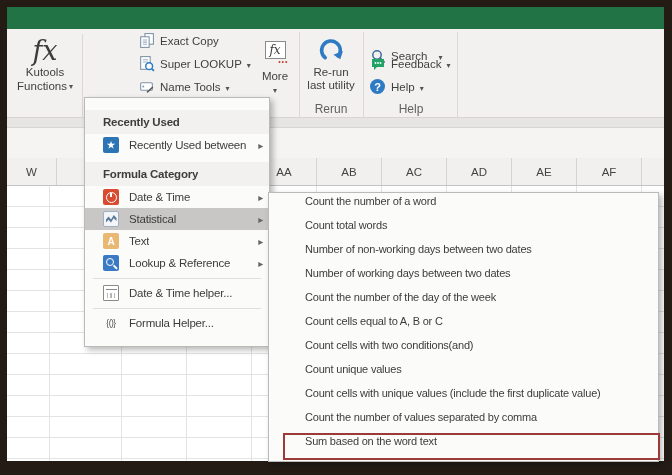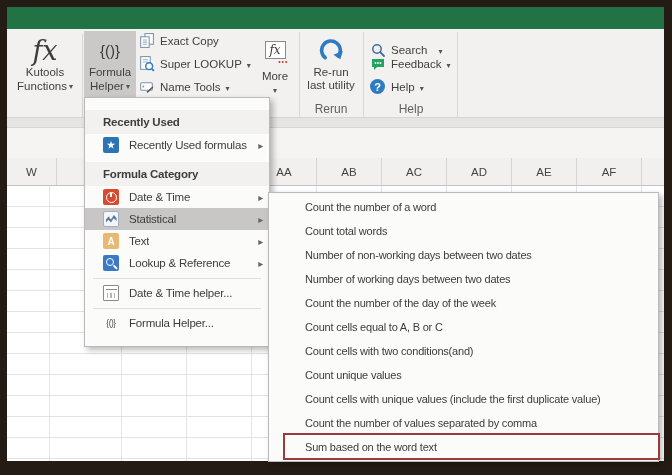--- a/index.html
+++ b/index.html
@@ -78,21 +78,21 @@
   .ic-theta{background:#4f9e77}
   .ic-theta::before{content:"θ";font-size:10px}
   .ic-calendar{background:#fff;border:1.2px solid #8a8a8a;border-radius:1px}
   .ic-calendar::before{content:"";position:absolute;top:2.5px;left:1.5px;right:1.5px;height:1.8px;background:#8a8a8a}
   .ic-calendar::after{content:"";position:absolute;left:3px;right:3px;top:7px;height:5px;background:repeating-linear-gradient(to right,#b5b5b5 0 1.2px,transparent 1.2px 3.4px)}
   .ic-braces{color:#4a4a4a}
   .ic-braces::before{content:"{()}";font-size:8.5px;font-weight:normal;letter-spacing:-0.5px}
 
   
   .submenu{position:absolute;left:261px;top:185px;width:391px;background:#fbfbfa;border:1px solid #bcbab8;box-shadow:3px 3px 6px rgba(0,0,0,.28);z-index:6;padding:2px 0}
-  .s-item{height:24px;display:flex;align-items:center;padding-left:36px;font-size:11px;letter-spacing:-0.2px;color:#3c3c3c;white-space:nowrap}
+  .s-item{height:24px;display:flex;padding-left:36px;font-size:11px;letter-spacing:-0.2px;color:#3c3c3c;white-space:nowrap}
   .annotation{position:absolute;left:14px;right:-2px;top:240px;height:27px;border:2px solid #9b3a38;pointer-events:none}
 </style>
 </head>
 <body>
 
 <div class="frame">
   <div class="screen">
 
     <div class="titlebar"></div>
 
@@ -102,28 +102,20 @@
         <span class="bicon fx-big"></span>
         <span class="bl">Kutools</span>
         <span class="bl">
             <span>Functions</span>
             <span class="caret"></span>
           </span>
       </div>
 
       <div class="rdiv" style="left:75px"></div>
 
-      <div class="bigbtn pressed" style="left:77px;width:52px">
-        <span class="bicon braces-big"></span>
-        <span class="bl">Formula</span>
-        <span class="bl">
-            <span>Helper</span>
-            <span class="caret"></span>
-          </span>
-      </div>
 
       <div class="smallbtn" style="left:131px;top:1px">
         <span class="sicon">
           <svg width="17" height="17" viewBox="0 0 16 16">
               <rect x="6.5" y="1.5" width="8" height="10" fill="#fff" stroke="#7e93a8"></rect>
               <rect x="2.5" y="4.5" width="8" height="10" fill="#fff" stroke="#7e93a8"></rect>
               <path d="M4.5 7.5h4M4.5 9.5h4M4.5 11.5h4" stroke="#9fb0c0" stroke-width="1"></path>
             </svg>
         </span>
         <span>Exact Copy</span>
@@ -173,21 +165,21 @@
               <path d="M24 13.5 L21.5 21.5 L14.8 17.2 Z" fill="#2e7bc4"></path>
             </svg>
         </span>
         <span class="bl">Re-run</span>
         <span class="bl">last utility</span>
       </div>
       <div class="grouplabel" style="left:295px;width:58px">Rerun</div>
 
       <div class="rdiv short" style="left:356px;top:3px"></div>
 
-      <div class="smallbtn" style="left:362px;top:10px">
+      <div class="smallbtn" style="left:362px;top:16px">
         <span class="sicon">
           <svg width="16" height="16" viewBox="0 0 16 16">
               <circle cx="7" cy="7" r="4.2" fill="none" stroke="#3f6b9e" stroke-width="1.5"></circle>
               <path d="M10.2 10.2L14 14" stroke="#3f6b9e" stroke-width="1.8" stroke-linecap="round"></path>
             </svg>
         </span>
         <span>Search</span>
         <span class="caret" style="margin-left:6px"></span>
       </div>
 
@@ -255,21 +247,21 @@
     <div class="menu">
 
         <div class="m-entry header">
 
           <span class="m-label">Recently Used</span>
           <span class="arrow" style="visibility: hidden;"></span>
         </div>
 
         <div class="m-entry item">
           <span class="icon ic-star"></span>
-          <span class="m-label">Recently Used formulas</span>
+          <span class="m-label">Recently Used between</span>
           <span class="arrow"></span>
         </div>
 
         <div class="m-entry header">
 
           <span class="m-label">Formula Category</span>
           <span class="arrow" style="visibility: hidden;"></span>
         </div>
 
         <div class="m-entry item">

